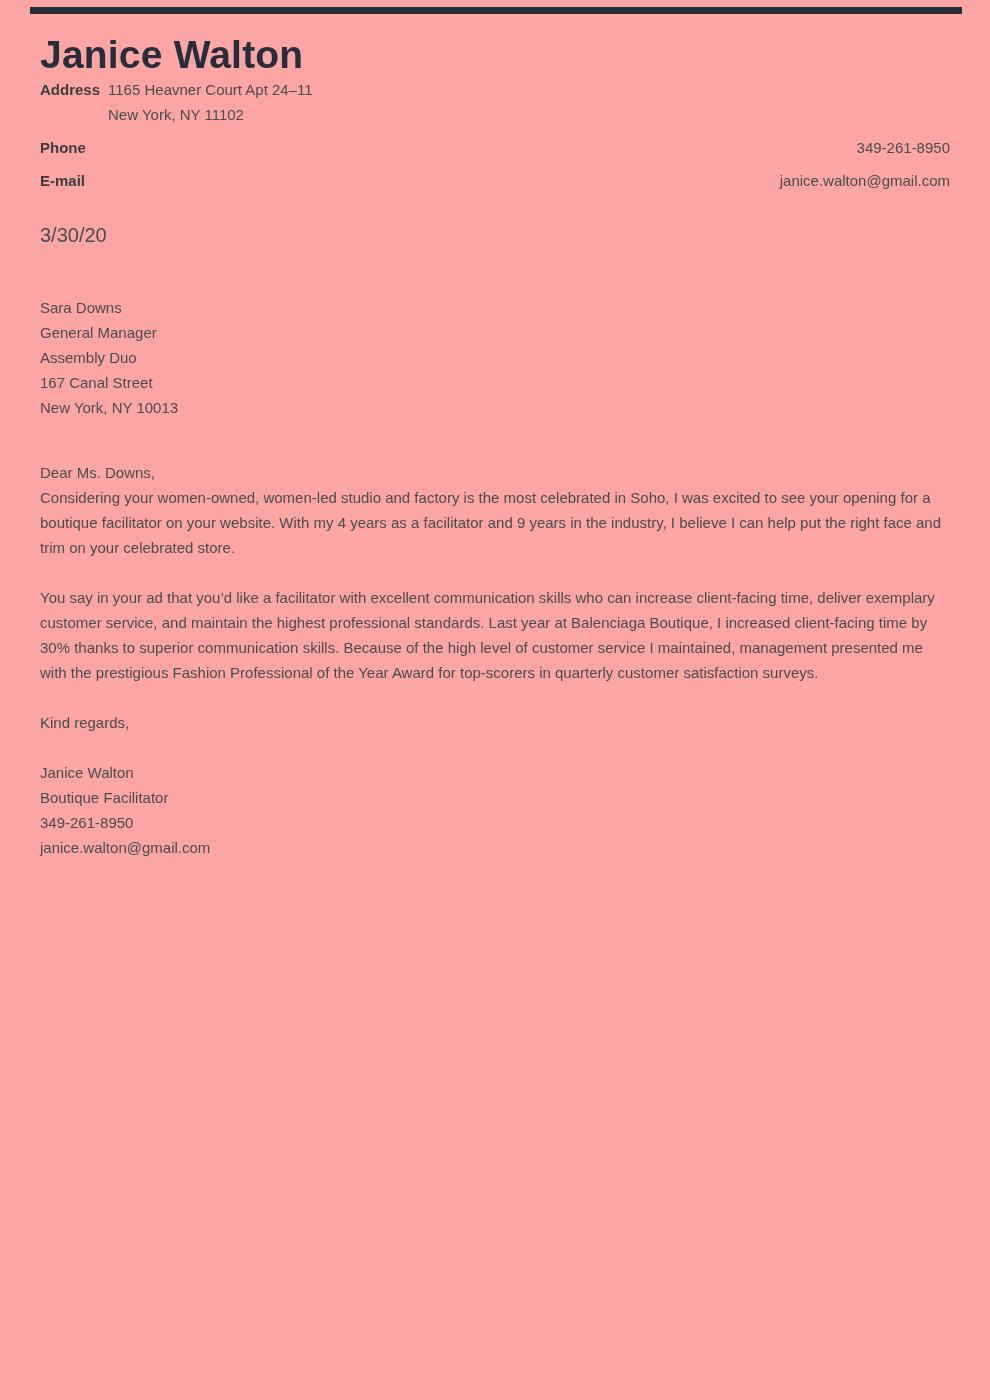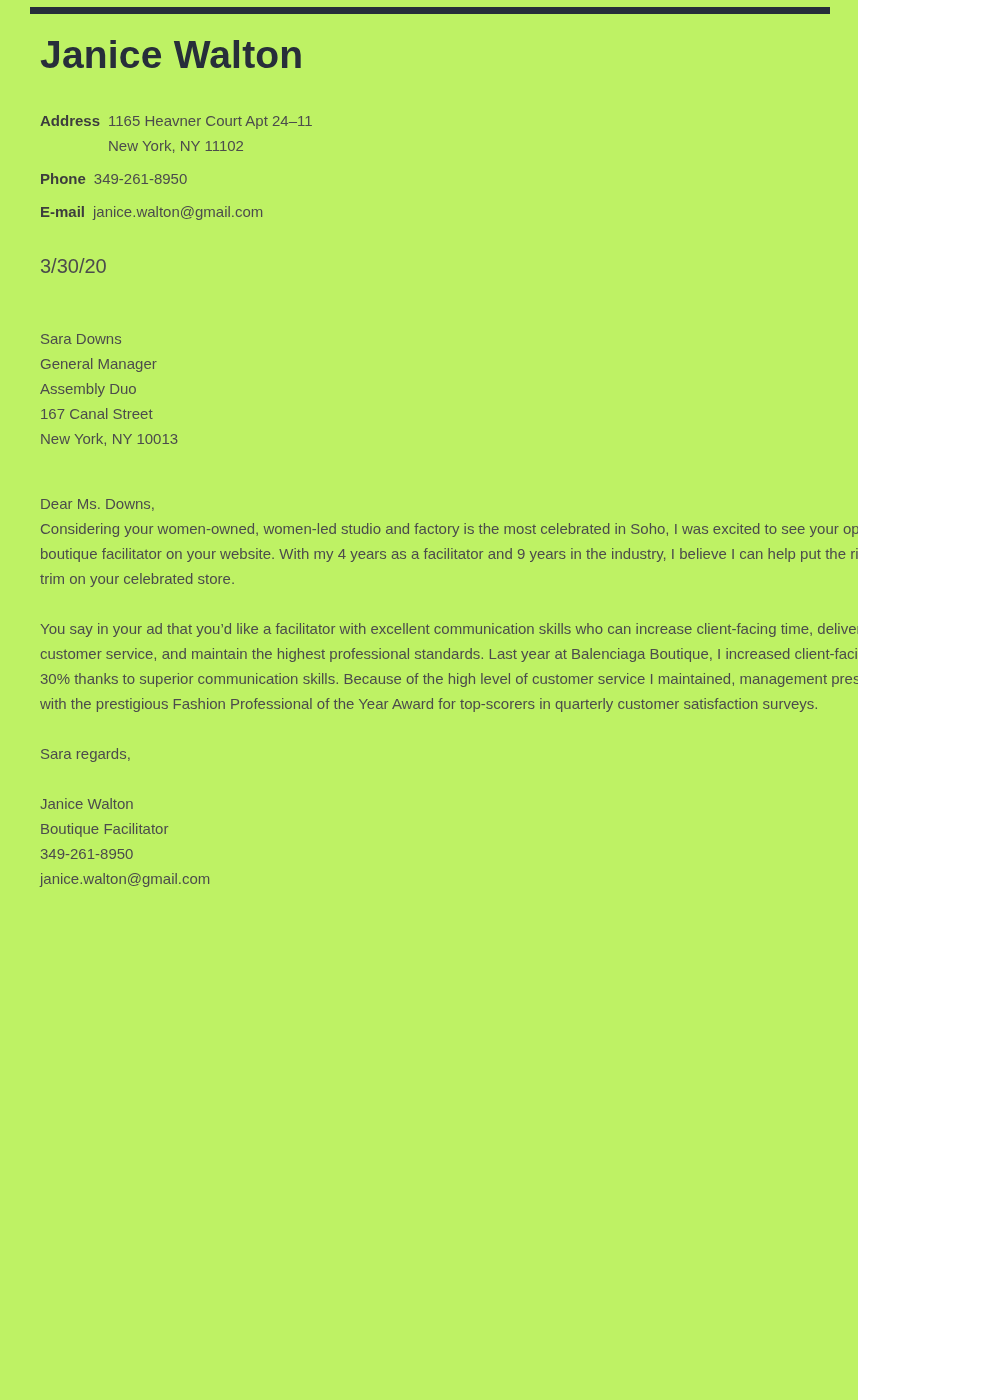--- a/index.html
+++ b/index.html
@@ -2,23 +2,23 @@
 <html><head>
 <meta charset="utf-8">
 <style>
   html, body {
     margin: 0;
     padding: 0;
     background: #ffffff;
   }
   .page {
     position: relative;
-    width: 858px;
+    width: 990px;
     height: 1400px;
-    background: #bef264;
+    background: #fca5a5;
     font-family: "Liberation Sans", sans-serif;
     color: #4c4c4c;
     overflow: hidden;
   }
   .top-bar {
     position: absolute;
     top: 7px;
     left: 30px;
     right: 28px;
     height: 7px;
@@ -32,21 +32,20 @@
   }
   h1.name {
     margin: 33px 0 0 0;
     font-size: 39px;
     line-height: 44px;
     font-weight: 800;
     letter-spacing: 0.2px;
     color: #272e3a;
   }
   .contact {
-    margin-top: 31px;
     font-size: 15px;
     line-height: 25px;
   }
   .contact-row-top {
     display: flex;
     align-items: flex-start;
   }
   .pair {
     display: flex;
     align-items: flex-start;
@@ -61,20 +60,21 @@
     margin-right: 8px;
     white-space: nowrap;
   }
   .value {
     color: #4c4c4c;
   }
   .value-lines span { display: block; }
   .contact-row {
     display: flex;
     margin-top: 8px;
+    justify-content: space-between;
   }
   .date-line {
     margin-top: 30px;
     font-size: 20px;
     line-height: 25px;
   }
   .recipient {
     margin-top: 47px;
     font-size: 15px;
     line-height: 25px;
@@ -139,21 +139,21 @@
       <div>167 Canal Street</div>
       <div>New York, NY 10013</div>
     </div>
 
     <div class="letter-body">
       <p>
         <span class="salutation">Dear Ms. Downs,</span>
         <span>Considering your women-owned, women-led studio and factory is the most celebrated in Soho, I was excited to see your opening for a boutique facilitator on your website. With my 4 years as a facilitator and 9 years in the industry, I believe I can help put the right face and trim on your celebrated store.</span>
       </p>
       <p>You say in your ad that you’d like a facilitator with excellent communication skills who can increase client-facing time, deliver exemplary customer service, and maintain the highest professional standards. Last year at Balenciaga Boutique, I increased client-facing time by 30% thanks to superior communication skills. Because of the high level of customer service I maintained, management presented me with the prestigious Fashion Professional of the Year Award for top-scorers in quarterly customer satisfaction surveys.</p>
-      <p>Sara regards,</p>
+      <p>Kind regards,</p>
     </div>
 
     <div class="signature">
       <div>Janice Walton</div>
       <div>Boutique Facilitator</div>
       <div>349-261-8950</div>
       <div>janice.walton@gmail.com</div>
     </div>
 
   </div>

